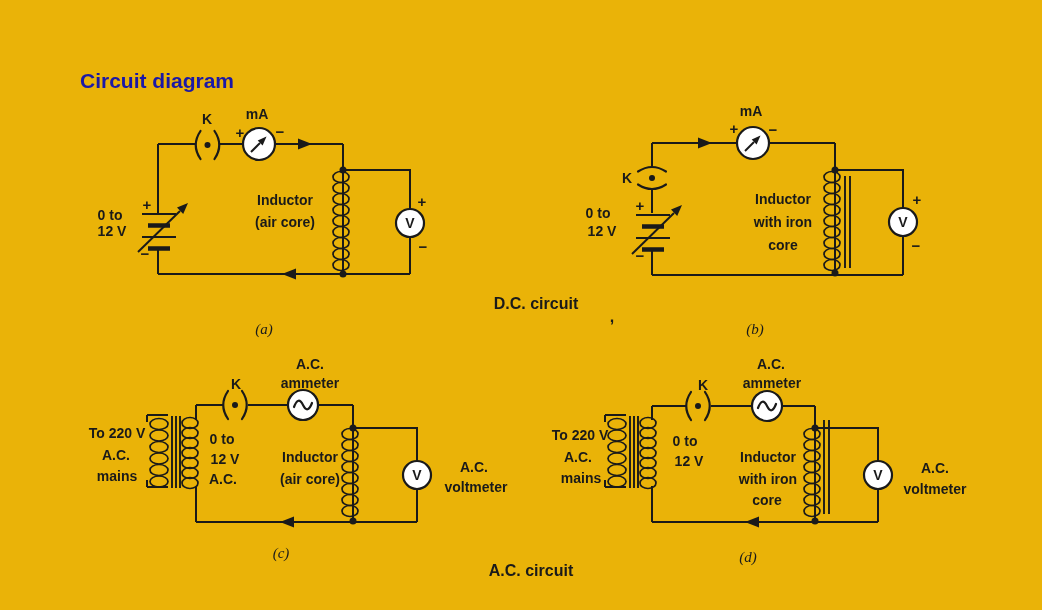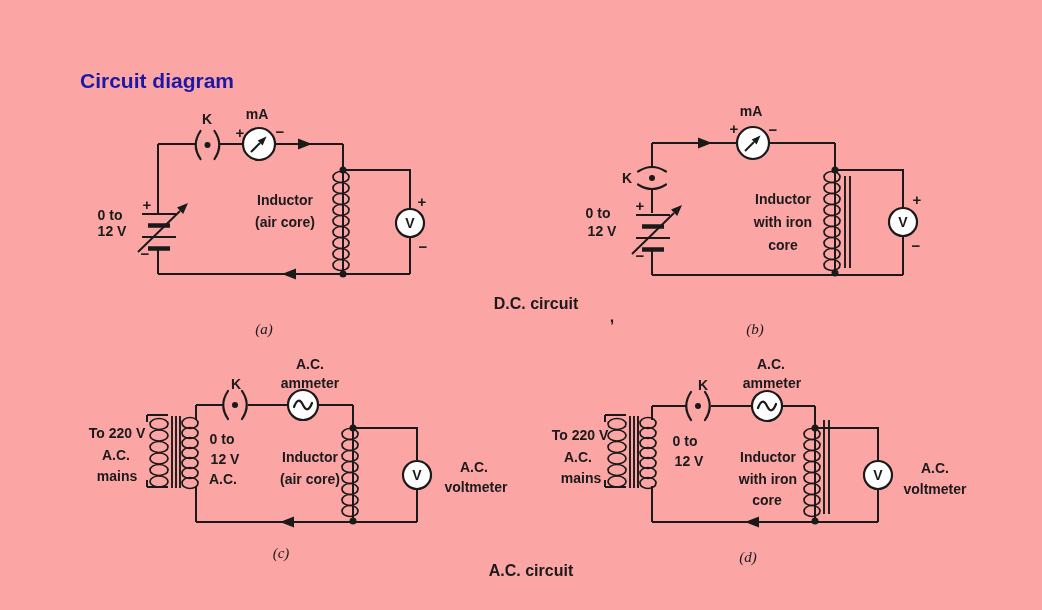--- a/index.html
+++ b/index.html
@@ -1,16 +1,16 @@
 <!DOCTYPE html>
 <html><head>
 <meta charset="utf-8">
 <style>
   html,body{margin:0;padding:0;background:#ffffff;}
-  .page{position:relative;width:1042px;height:610px;background:#fca5a5;overflow:hidden;
+  .page{position:relative;width:1042px;height:610px;background:#eab308;overflow:hidden;
         font-family:"Liberation Sans",sans-serif;}
   svg{position:absolute;left:0;top:0;}
   svg text{fill:#1a1a1a;font-family:"Liberation Sans",sans-serif;}
   .wire{stroke:#1a1a1a;stroke-width:2;fill:none;stroke-linecap:butt;}
   .comp{stroke:#1a1a1a;stroke-width:2.2;fill:#ffffff;}
   .arc{stroke:#1a1a1a;stroke-width:2.2;fill:none;stroke-linecap:round;}
   .core{stroke:#1a1a1a;stroke-width:1.9;fill:none;}
   .plate-thin{stroke:#1a1a1a;stroke-width:2.2;fill:none;}
   .plate-thick{stroke:#1a1a1a;stroke-width:4.5;fill:none;}
   .ink{fill:#1a1a1a;stroke:none;}

